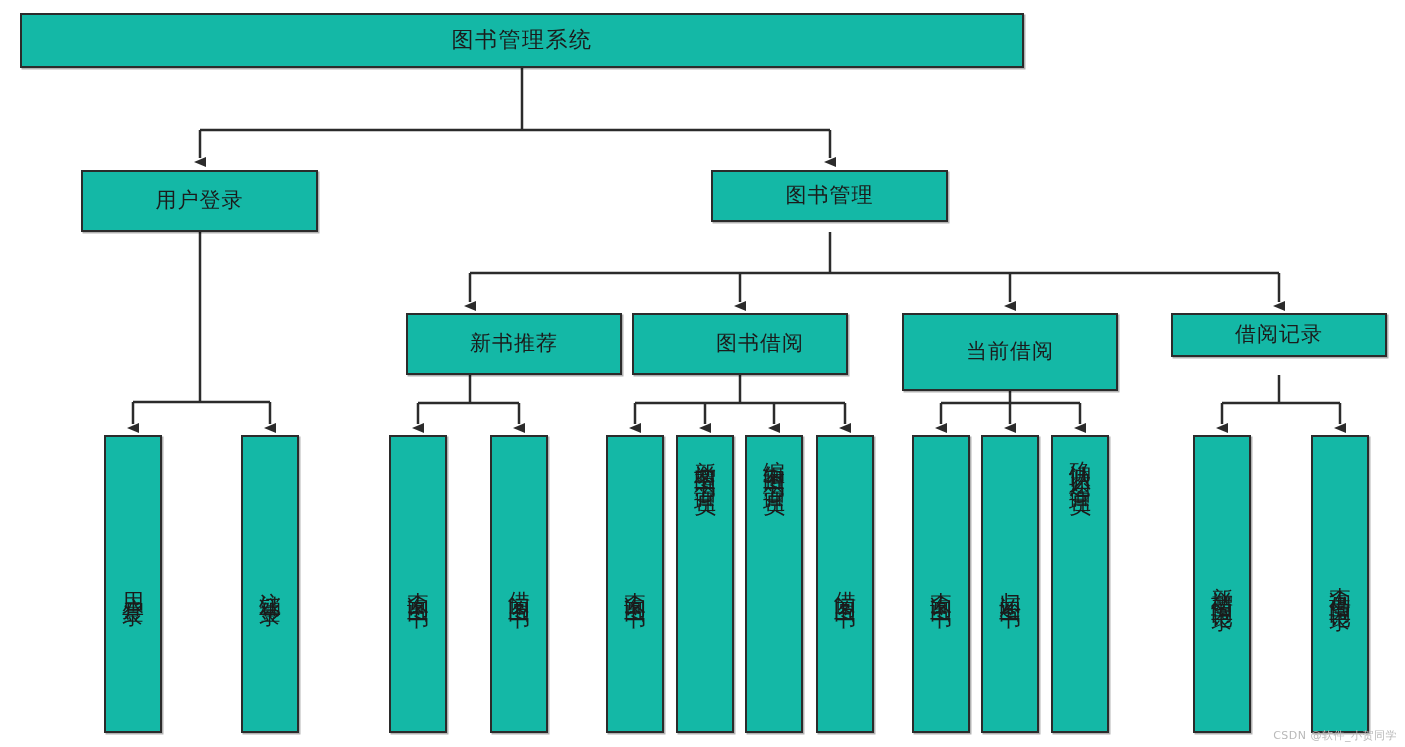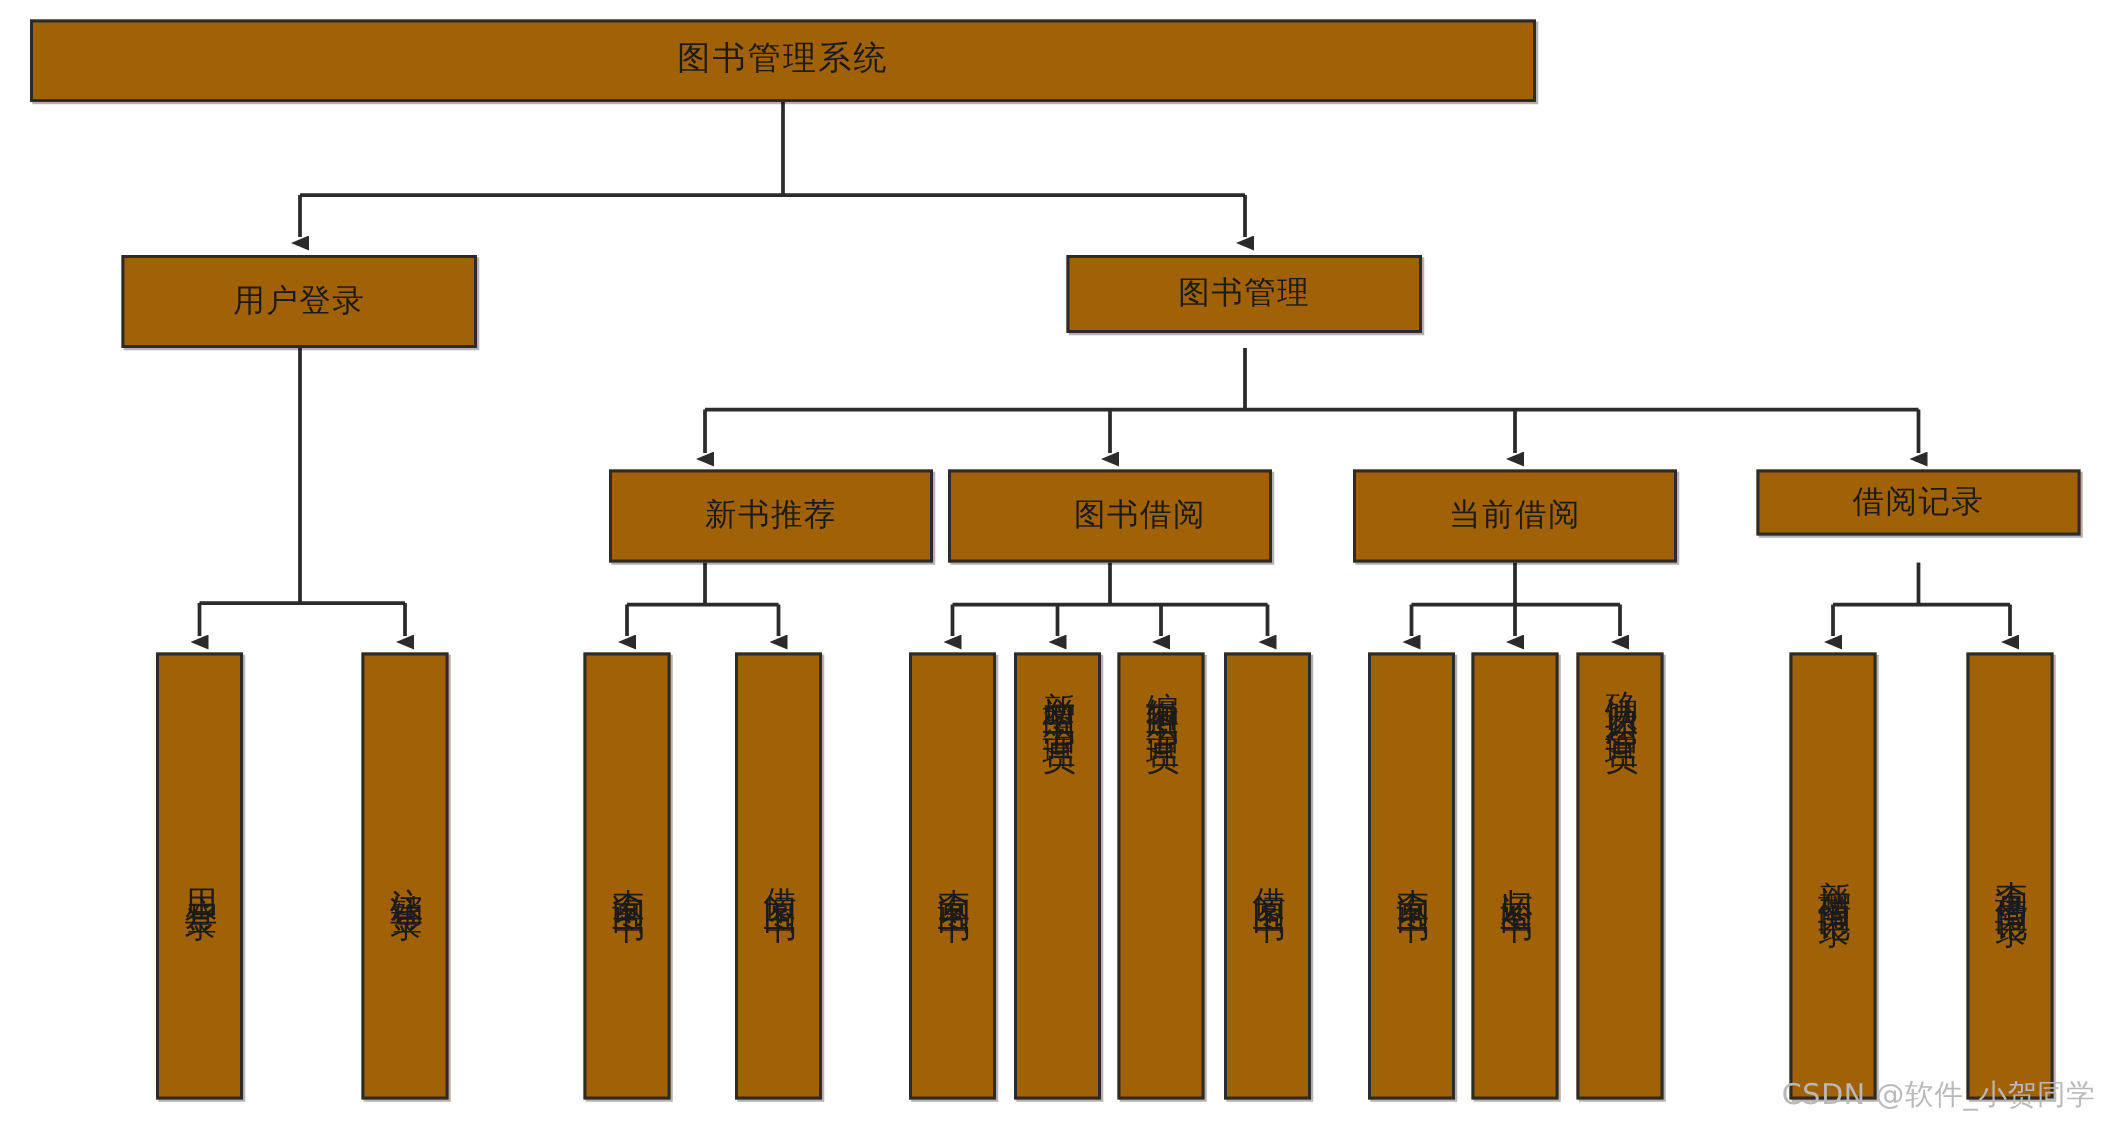--- a/index.html
+++ b/index.html
@@ -21,21 +21,21 @@
     position: absolute;
     left: 0;
     top: 0;
     width: 1405px;
     height: 747px;
     pointer-events: none;
   }
   .node {
     position: absolute;
     box-sizing: border-box;
-    background: #a16207;
+    background: #14b8a6;
     border: 2px solid #2b2b2b;
     box-shadow: 1.5px 1.5px 0 rgba(0,0,0,0.30);
     display: flex;
     align-items: center;
     justify-content: center;
     color: #1b1b1b;
   }
   .node .lbl {
     display: block;
     text-align: center;
@@ -67,21 +67,21 @@
   }
   
   .node.v.mid {
     align-items: center;
     padding-top: 0;
   }
   .watermark {
     position: absolute;
     right: 8px;
     bottom: 4px;
-    font-size: 19px;
+    font-size: 11px;
     color: #b9b9b9;
     letter-spacing: 0.5px;
     white-space: nowrap;
     font-family: "DejaVu Sans", "Liberation Sans", sans-serif;
   }
 </style>
 </head>
 <body>
 
 <div id="canvas">
@@ -149,21 +149,21 @@
   </div>
 
   <div class="node h" style="left:362px; top:313px; width:216px; height:62px;margin-left:44px;">
     <span class="lbl">新书推荐</span>
   </div>
 
   <div class="node h" style="left:632px; top:313px; width:216px; height:62px;padding-left:40px;">
     <span class="lbl">图书借阅</span>
   </div>
 
-  <div class="node h" style="left:902px; top:313px; width:216px; height:62px;">
+  <div class="node h" style="left:902px; top:313px; width:216px; height:78px;">
     <span class="lbl">当前借阅</span>
   </div>
 
   <div class="node h" style="left:1171px; top:313px; width:216px; height:44px;">
     <span class="lbl">借阅记录</span>
   </div>
 
   <div class="node v mid" style="left:104px; top:435px; width:58px; height:298px;">
     <span class="lbl">用户登录</span>
   </div>

